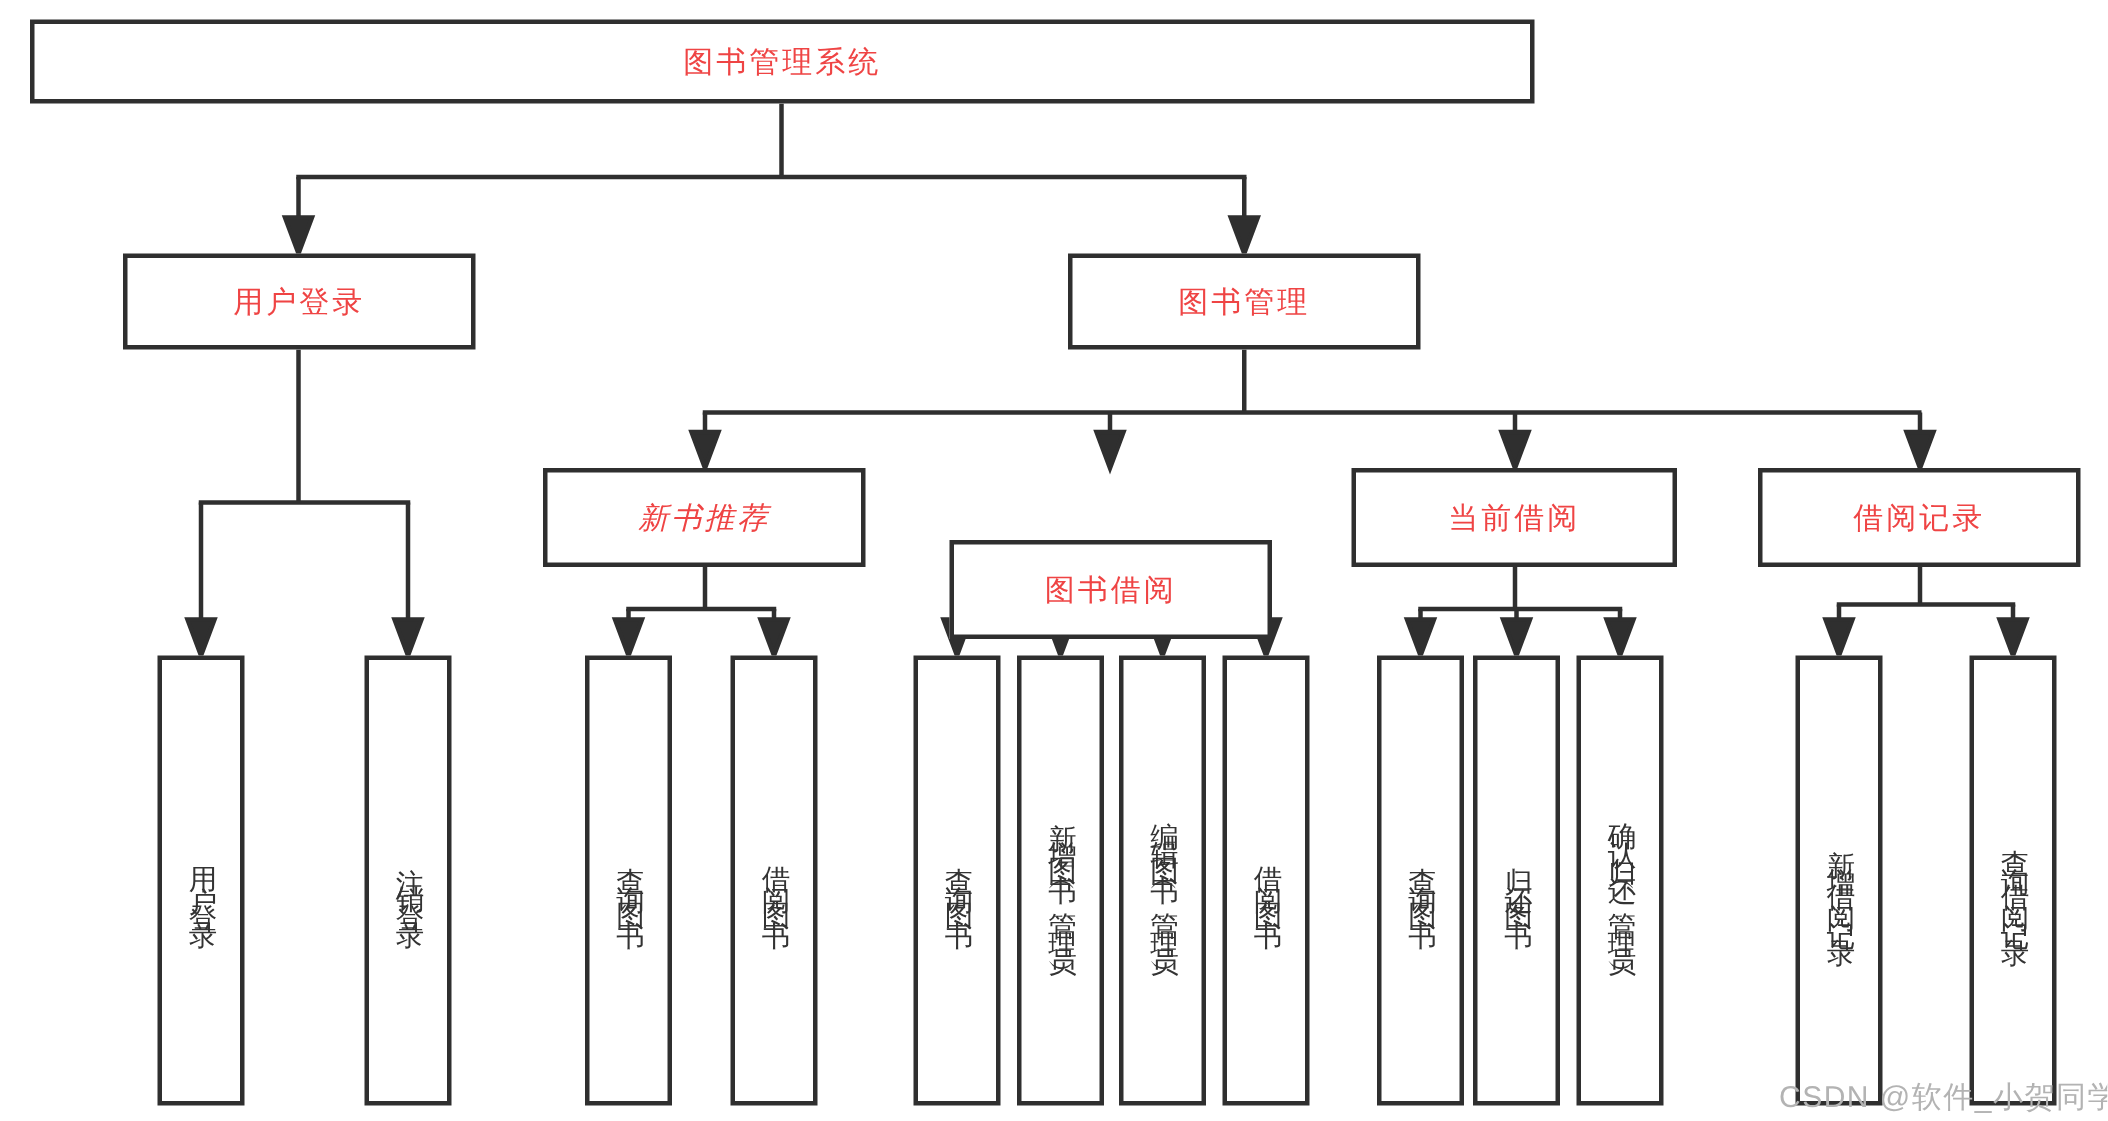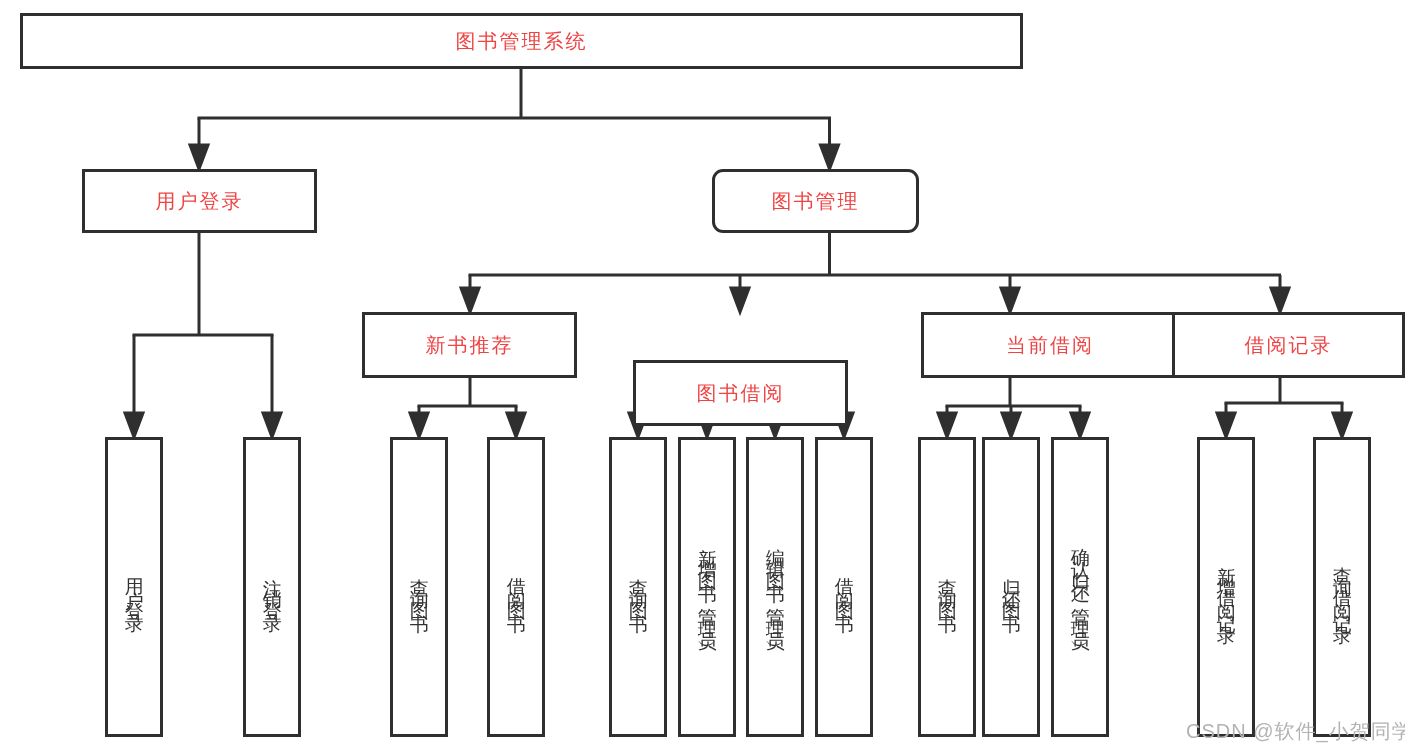--- a/index.html
+++ b/index.html
@@ -121,26 +121,26 @@
       <line x1="1226" y1="403" x2="1226" y2="414"></line>
       <polygon points="1217,413 1235,413 1226,437"></polygon>
       <line x1="1342" y1="403" x2="1342" y2="414"></line>
       <polygon points="1333,413 1351,413 1342,437"></polygon>
     </g>
   </svg>
 
   <div class="hbox" style="left:20px; top:13px; width:1003px; height:56px;">图书管理系统</div>
 
   <div class="hbox" style="left:82px; top:169px; width:235px; height:64px;">用户登录</div>
-  <div class="hbox" style="left:712px; top:169px; width:207px; height:64px;border-radius:11px;">图书管理</div>
+  <div class="hbox" style="left:712px; top:169px; width:235px; height:64px;">图书管理</div>
 
-  <div class="hbox" style="left:362px; top:312px; width:215px; height:66px;">新书推荐</div>
+  <div class="hbox" style="left:362px; top:312px; width:215px; height:66px;font-style:italic;">新书推荐</div>
   <div class="hbox" style="left:633px; top:312px; width:215px; height:66px;margin-top:48px;">图书借阅</div>
-  <div class="hbox" style="left:921px; top:312px; width:258px; height:66px;">当前借阅</div>
-  <div class="hbox" style="left:1172px; top:312px; width:233px; height:66px;">借阅记录</div>
+  <div class="hbox" style="left:901px; top:312px; width:217px; height:66px;">当前借阅</div>
+  <div class="hbox" style="left:1172px; top:312px; width:215px; height:66px;">借阅记录</div>
 
   <div class="vbox" style="left:105px;">
     <span>用户登录</span>
   </div>
   <div class="vbox" style="left:243px;">
     <span>注销登录</span>
   </div>
 
   <div class="vbox" style="left:390px;">
     <span>查询图书</span>

